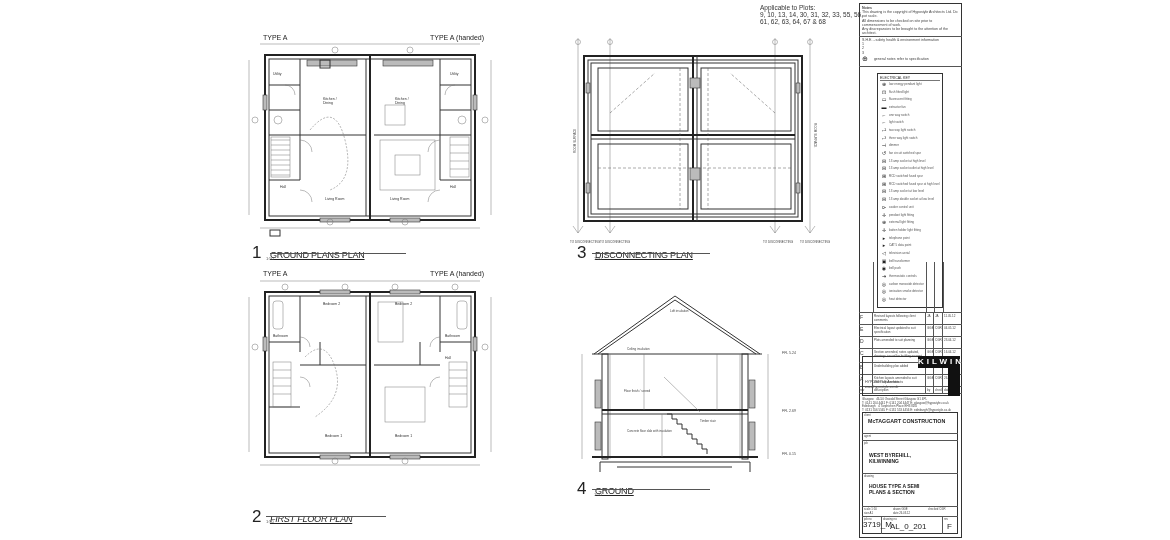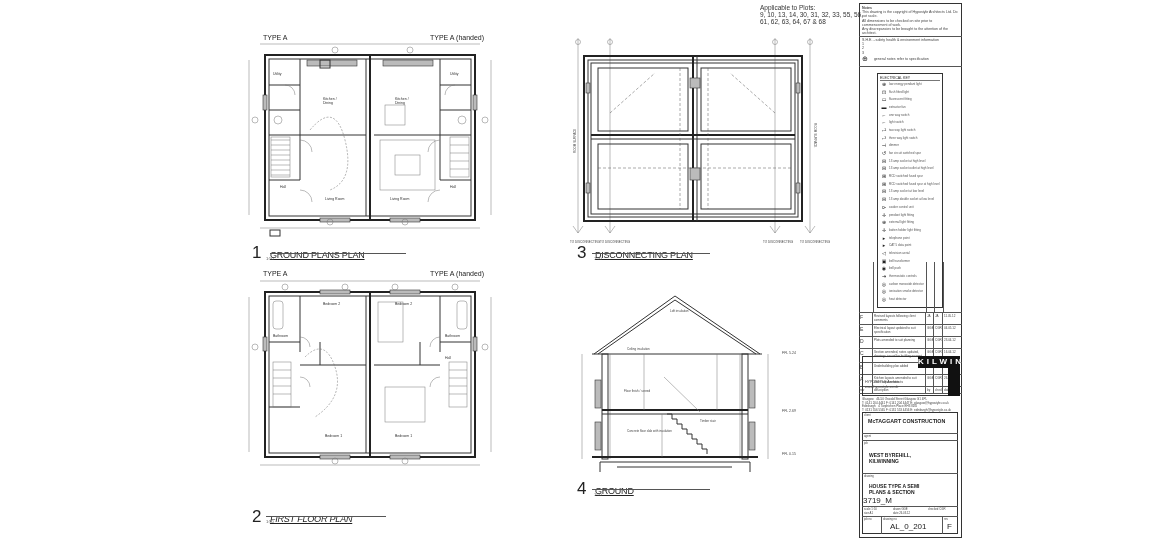--- a/index.html
+++ b/index.html
@@ -587,15 +587,15 @@
 <div class="abs tiny" style="left:864px;top:511px;font-size:2.8px;"><span>size</span> <span>A1</span></div>
 <div class="abs tiny" style="left:893px;top:507px;font-size:2.8px;"><span>drawn</span> <span>GGE</span></div>
 <div class="abs tiny" style="left:893px;top:511px;font-size:2.8px;"><span>date</span> <span>26.03.12</span></div>
 <div class="abs tiny" style="left:928px;top:507px;font-size:2.8px;"><span>checked</span> <span>CGR</span></div>
 <div class="abs" style="left:862px;top:516px;width:96px;border-top:1px solid #555;"></div>
 <div class="abs" style="left:881px;top:516px;height:18px;border-left:1px solid #555;"></div>
 <div class="abs" style="left:942px;top:516px;height:18px;border-left:1px solid #555;"></div>
 <div class="abs tiny" style="left:864px;top:517px;font-size:2.8px;">job no</div>
 <div class="abs tiny" style="left:883px;top:517px;font-size:2.8px;">drawing no</div>
 <div class="abs tiny" style="left:944px;top:517px;font-size:2.8px;">rev</div>
-<div class="abs" style="left:863px;top:496px;font-size:8px;">3719_M</div>
+<div class="abs" style="left:863px;top:520px;font-size:8px;">3719_M</div>
 <div class="abs" style="left:890px;top:522px;font-size:8px;">AL_0_201</div>
 <div class="abs" style="left:947px;top:522px;font-size:8px;">F</div>
 
 </body></html>

